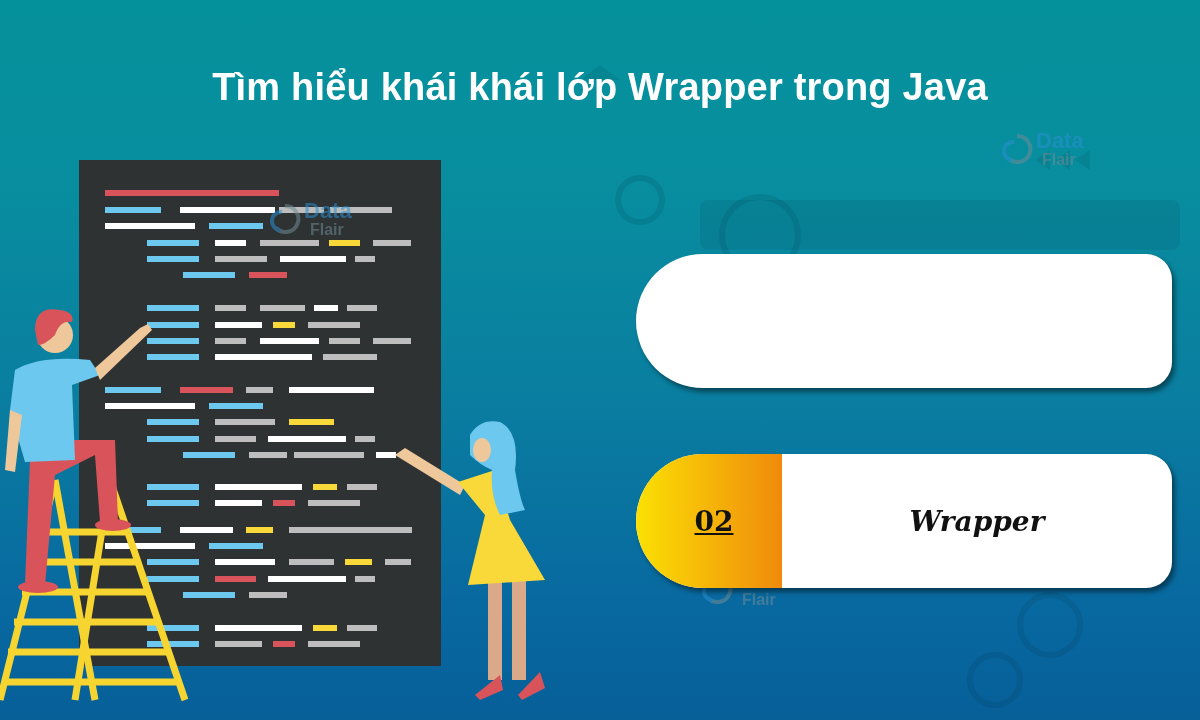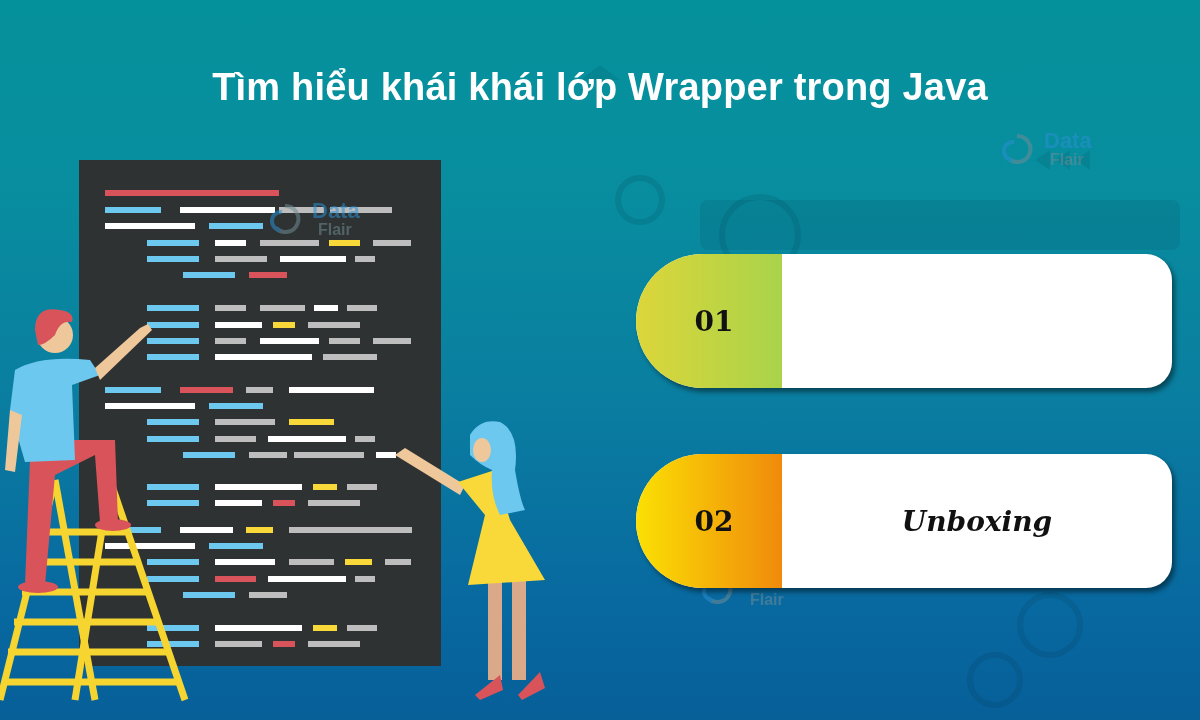--- a/index.html
+++ b/index.html
@@ -15,21 +15,21 @@
     text-align: center; color: #ffffff;
     font-family: "Liberation Sans", sans-serif;
     font-weight: bold; font-size: 38px; letter-spacing: 0.2px;
   }
   .code-panel {
     position: absolute; left: 79px; top: 160px; width: 362px; height: 506px;
     background: #2f3233;
   }
   .bar { position: absolute; height: 6px; }
   .watermark {
-    position: absolute; display: flex; align-items: center; opacity: 0.55; gap: 8px;
+    position: absolute; display: flex; align-items: center; opacity: 0.55;
   }
   .watermark .logo { width: 34px; height: 34px; }
   .watermark .wm-text { display: flex; flex-direction: column; line-height: 1; margin-left: 2px; }
   .watermark .wm-data { color: #2a8fd1; font-size: 22px; font-weight: bold; }
   .watermark .wm-flair { color: #6f8b95; font-size: 16px; font-weight: bold; margin-left: 6px; }
 
   .pill {
     position: absolute; left: 636px; width: 536px; height: 134px;
     border-radius: 67px 26px 26px 67px; overflow: hidden;
     background: #ffffff;
@@ -229,18 +229,17 @@
   <path d="M148 285 L170 262 L175 278 L152 290 Z" fill="#d9545a"></path>
 
   <path d="M88 72 L125 60 L140 110 L175 170 L98 175 L115 105 Z" fill="#f9d93a"></path>
 
   <path d="M100 25 Q110 8 130 12 Q150 22 145 60 Q150 90 155 100 L130 105 Q120 85 122 60 Q110 55 100 45 Z" fill="#6cc8ee"></path>
 
   <ellipse cx="112" cy="40" rx="9" ry="12" fill="#eec89a"></ellipse>
 </svg>
 
 <div class="pill" style="top:254px;">
-  <div class="num-cap" style="background: linear-gradient(90deg, #dcd63a, #a9d34a);">01</div>
 </div>
 <div class="pill" style="top:454px;">
-  <div class="num-cap" style="background: linear-gradient(90deg, #fbe004, #f08a0c);">02</div>
-  <div class="label">Unboxing</div>
+  <div class="num-cap" style="background: linear-gradient(90deg, #fbe004, #f08a0c); text-decoration: underline;">02</div>
+  <div class="label">Wrapper</div>
 </div>
 
 </body></html>

